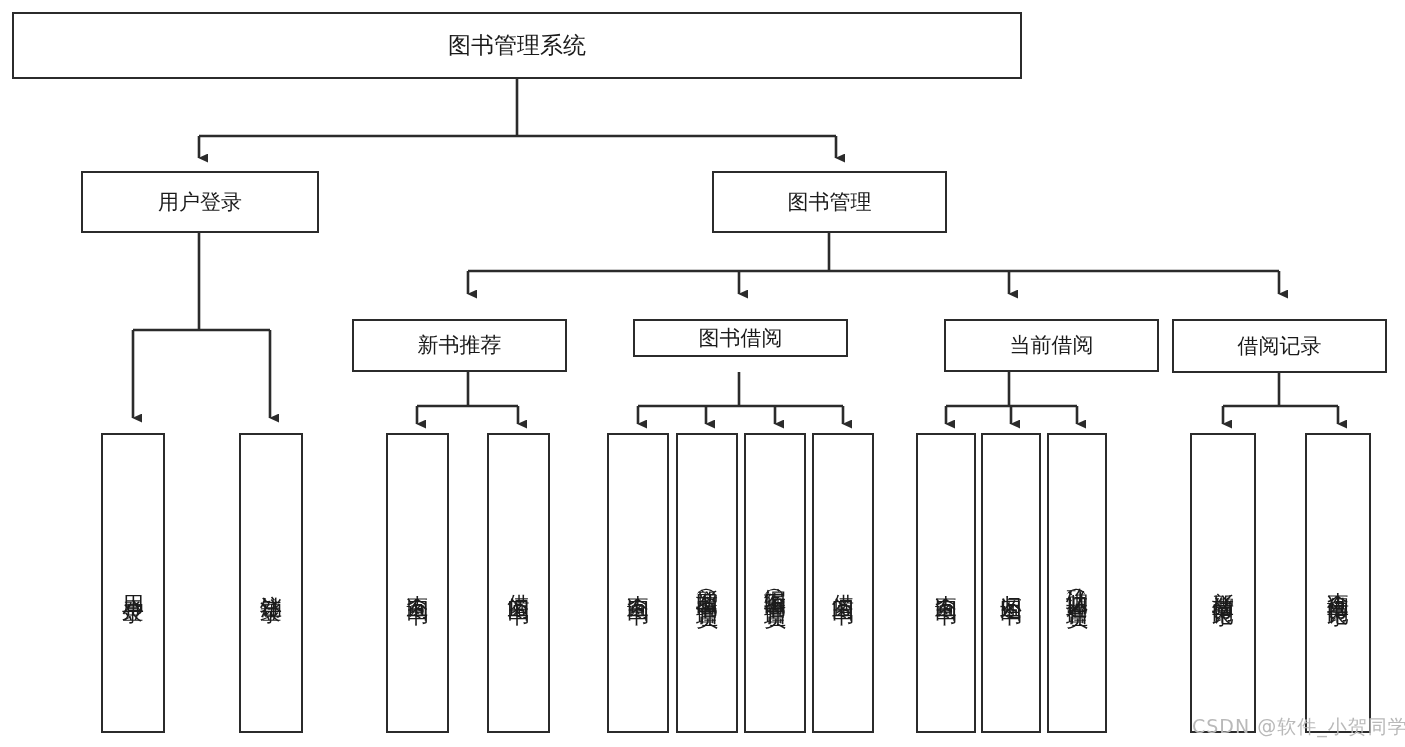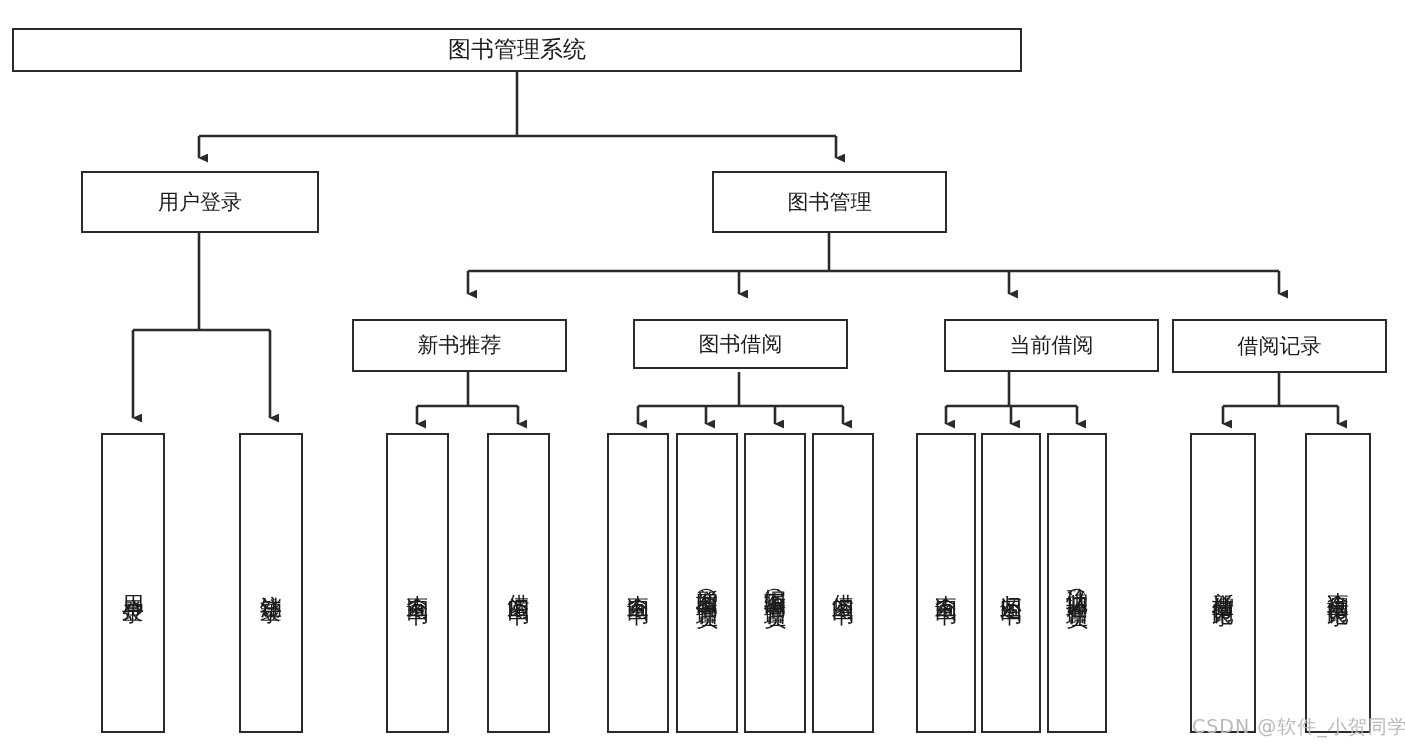--- a/index.html
+++ b/index.html
@@ -119,35 +119,35 @@
       <path d="M1011,406 L1011,424" marker-end="url(#arrow)"></path>
       <path d="M1077,406 L1077,424" marker-end="url(#arrow)"></path>
 
       <path d="M1279,372 L1279,406"></path>
       <path d="M1223,406 L1338,406"></path>
       <path d="M1223,406 L1223,424" marker-end="url(#arrow)"></path>
       <path d="M1338,406 L1338,424" marker-end="url(#arrow)"></path>
     </g>
   </svg>
 
-  <div class="node node-root" style="left:12px; top:28px; width:1010px; height:44px;">
+  <div class="node node-root" style="left:12px; top:12px; width:1010px; height:67px;">
     <span class="label">图书管理系统</span>
   </div>
 
   <div class="node node-l1" style="left:81px; top:171px; width:238px; height:62px;">
     <span class="label">用户登录</span>
   </div>
   <div class="node node-l1" style="left:712px; top:171px; width:235px; height:62px;">
     <span class="label">图书管理</span>
   </div>
 
   <div class="node node-l2" style="left:352px; top:319px; width:215px; height:53px;">
     <span class="label">新书推荐</span>
   </div>
-  <div class="node node-l2" style="left:633px; top:319px; width:215px; height:50px;">
+  <div class="node node-l2" style="left:633px; top:319px; width:215px; height:38px;">
     <span class="label">图书借阅</span>
   </div>
   <div class="node node-l2" style="left:902px; top:319px; width:215px; height:53px;margin-left:42px;">
     <span class="label">当前借阅</span>
   </div>
   <div class="node node-l2" style="left:1172px; top:319px; width:215px; height:54px;">
     <span class="label">借阅记录</span>
   </div>
 
   <div class="node node-leaf" style="left:101px; top:433px; width:64px; height:300px;">

